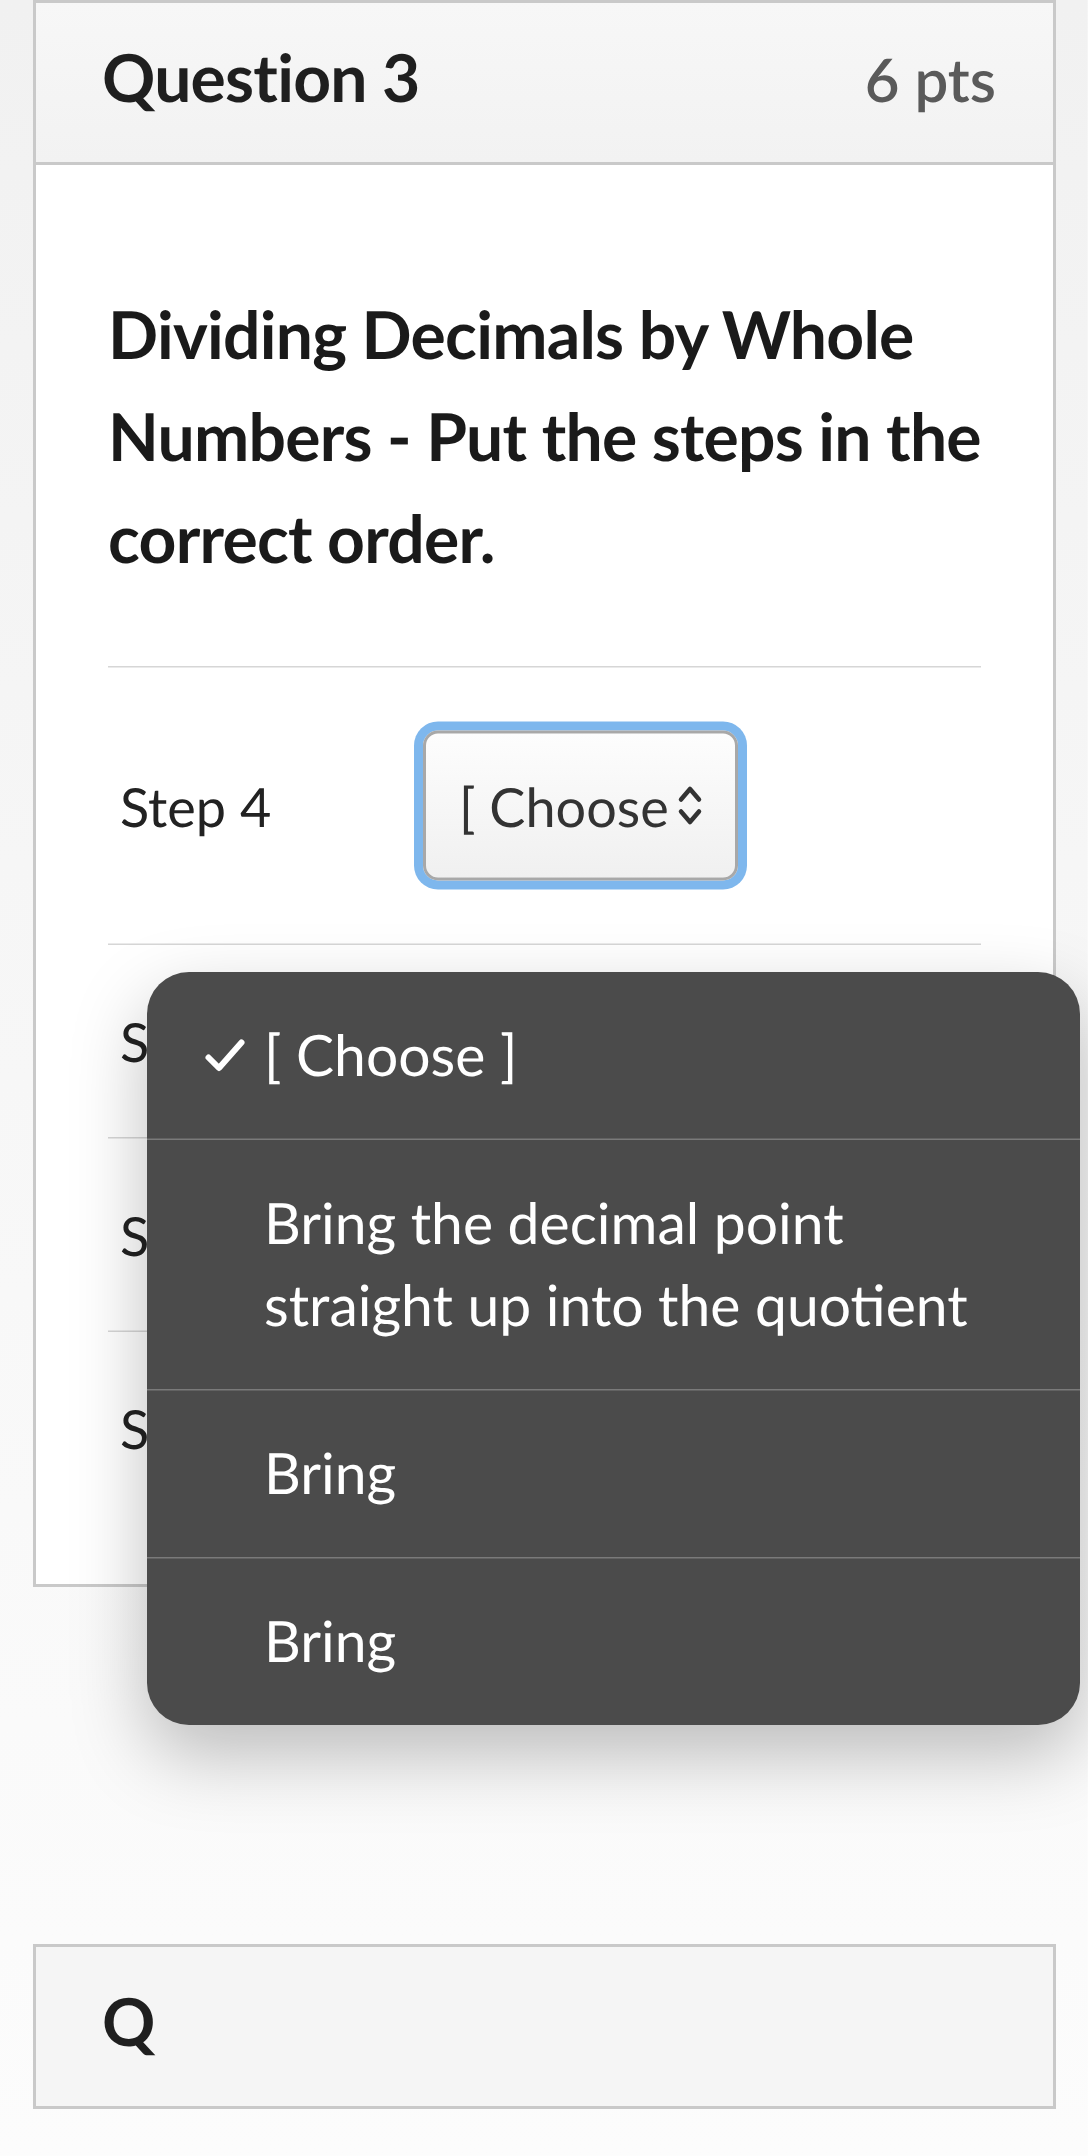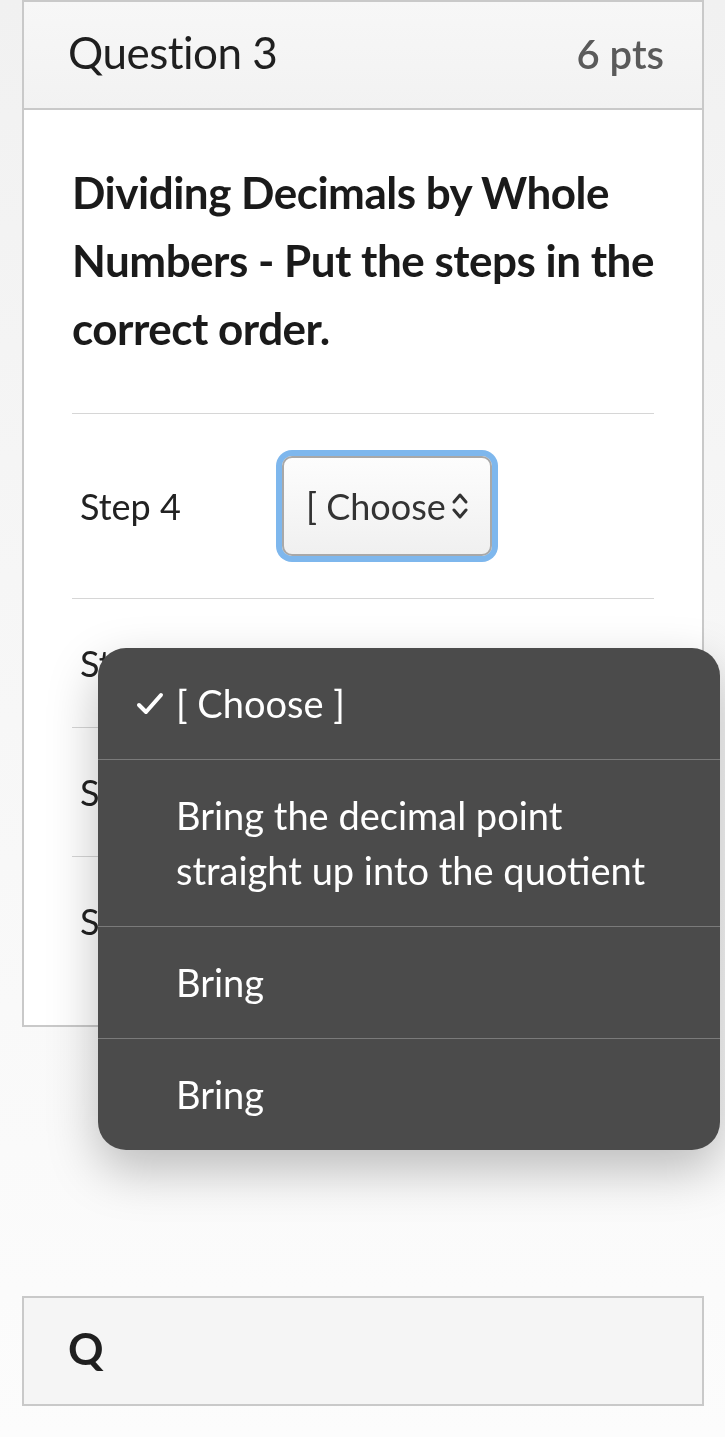--- a/index.html
+++ b/index.html
@@ -21,39 +21,40 @@
   .card-header {
     display: flex;
     justify-content: space-between;
     align-items: baseline;
     padding: 24px 38px 30px 44px;
     border-bottom: 2px solid #c9c9c9;
     background: linear-gradient(to bottom, #f7f7f7, #f2f2f2);
   }
   .q-title {
     font-size: 44px;
-    font-weight: 400;
+    font-weight: 700;
     color: #1f1f1f;
     letter-spacing: -0.5px;
   }
   .q-points {
     font-size: 40px;
     font-weight: 600;
     color: #5a5a5a;
   }
   .card-body {
     padding: 48px 48px 40px 48px;
   }
   .prompt {
     font-size: 44px;
     font-weight: 700;
     line-height: 1.55;
     color: #1a1a1a;
     letter-spacing: -0.5px;
     margin-bottom: 50px;
+    margin-top: 31px;
   }
   .step-row {
     display: flex;
     align-items: center;
     padding: 42px 0;
     border-top: 1px solid #d6d6d6;
   }
   .step-label {
     font-size: 36px;
     color: #222;

